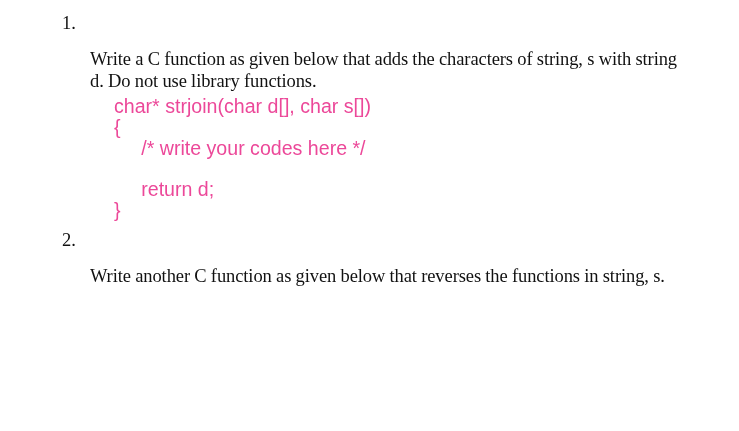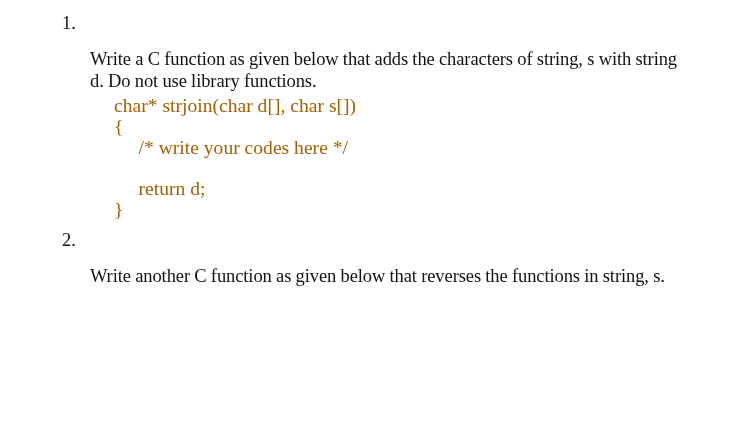--- a/index.html
+++ b/index.html
@@ -62,24 +62,24 @@
     letter-spacing: -0.1px;
     word-spacing: -0.2px;
     margin-top: 36px;
   }
 
   .code {
     position: absolute;
     left: 114px;
     margin: 0;
     padding: 0;
-    font-family: Liberation Serif, serif;
+    font-family: Liberation Sans, sans-serif;
     font-size: 19.6px;
     line-height: 20.8px;
-    color: #a16207;
+    color: #ec4899;
     white-space: pre;
     letter-spacing: 0px;
   }
   .code-1 { top: 84px; }
 </style>
 </head>
 <body>
 
 <div class="page">
   <ol class="qlist">

